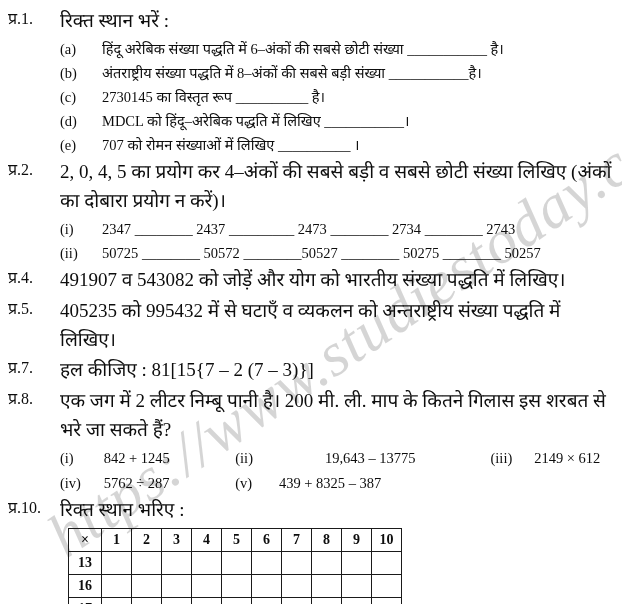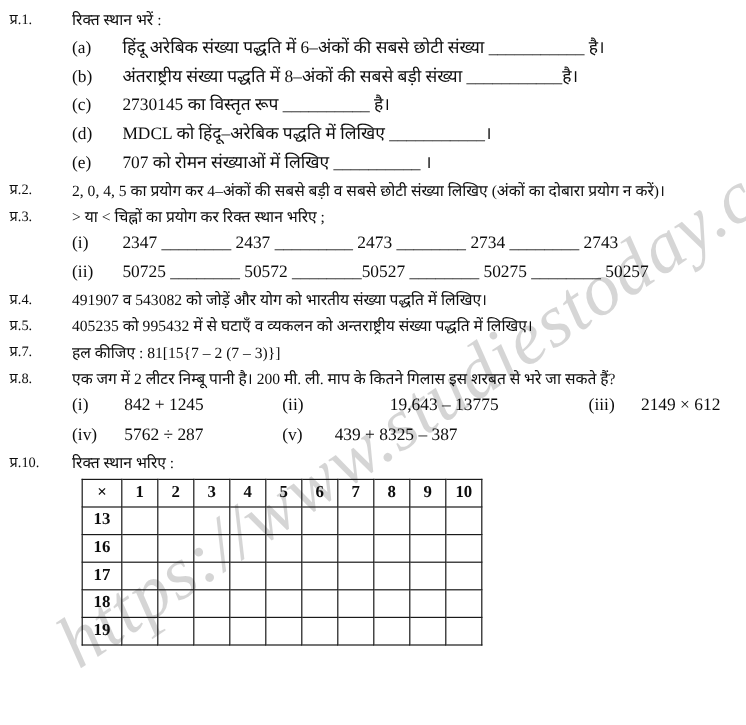--- a/index.html
+++ b/index.html
@@ -45,27 +45,27 @@
   }
 
   .qrow {
     display: flex;
     align-items: flex-start;
     margin-bottom: 2px;
   }
   .qnum {
     width: 52px;
     flex: 0 0 52px;
-    font-size: 12px;
+    font-size: 16px;
     line-height: 1.52;
     white-space: nowrap;
   }
   .qbody {
     flex: 1 1 auto;
-    font-size: 13px;
+    font-size: 19px;
     line-height: 1.52;
   }
 
   
   .subrow {
     display: flex;
     align-items: flex-start;
     margin-left: 52px;
     margin-bottom: 2px;
   }
@@ -142,24 +142,20 @@
   <div class="subrow">
     <div class="sublabel">(e)</div>
     <div class="subtext">707 को रोमन संख्याओं में लिखिए __________ ।</div>
   </div>
 
   <div class="qrow">
     <div class="qnum">प्र.2.</div>
     <div class="qbody">2, 0, 4, 5 का प्रयोग कर 4–अंकों की सबसे बड़ी व सबसे छोटी संख्या लिखिए (अंकों का दोबारा प्रयोग न करें)।</div>
   </div>
 
-  <div class="qrow">
-    <div class="qnum">प्र.3.</div>
-    <div class="qbody">&gt; या &lt; चिह्नों का प्रयोग कर रिक्त स्थान भरिए ;</div>
-  </div>
   <div class="subrow cmp">
     <div class="sublabel">(i)</div>
     <div class="subtext">2347 ________ 2437 _________ 2473 ________ 2734 ________ 2743</div>
   </div>
   <div class="subrow cmp">
     <div class="sublabel">(ii)</div>
     <div class="subtext">50725 ________ 50572 ________50527 ________ 50275 ________ 50257</div>
   </div>
 
   <div class="qrow">

